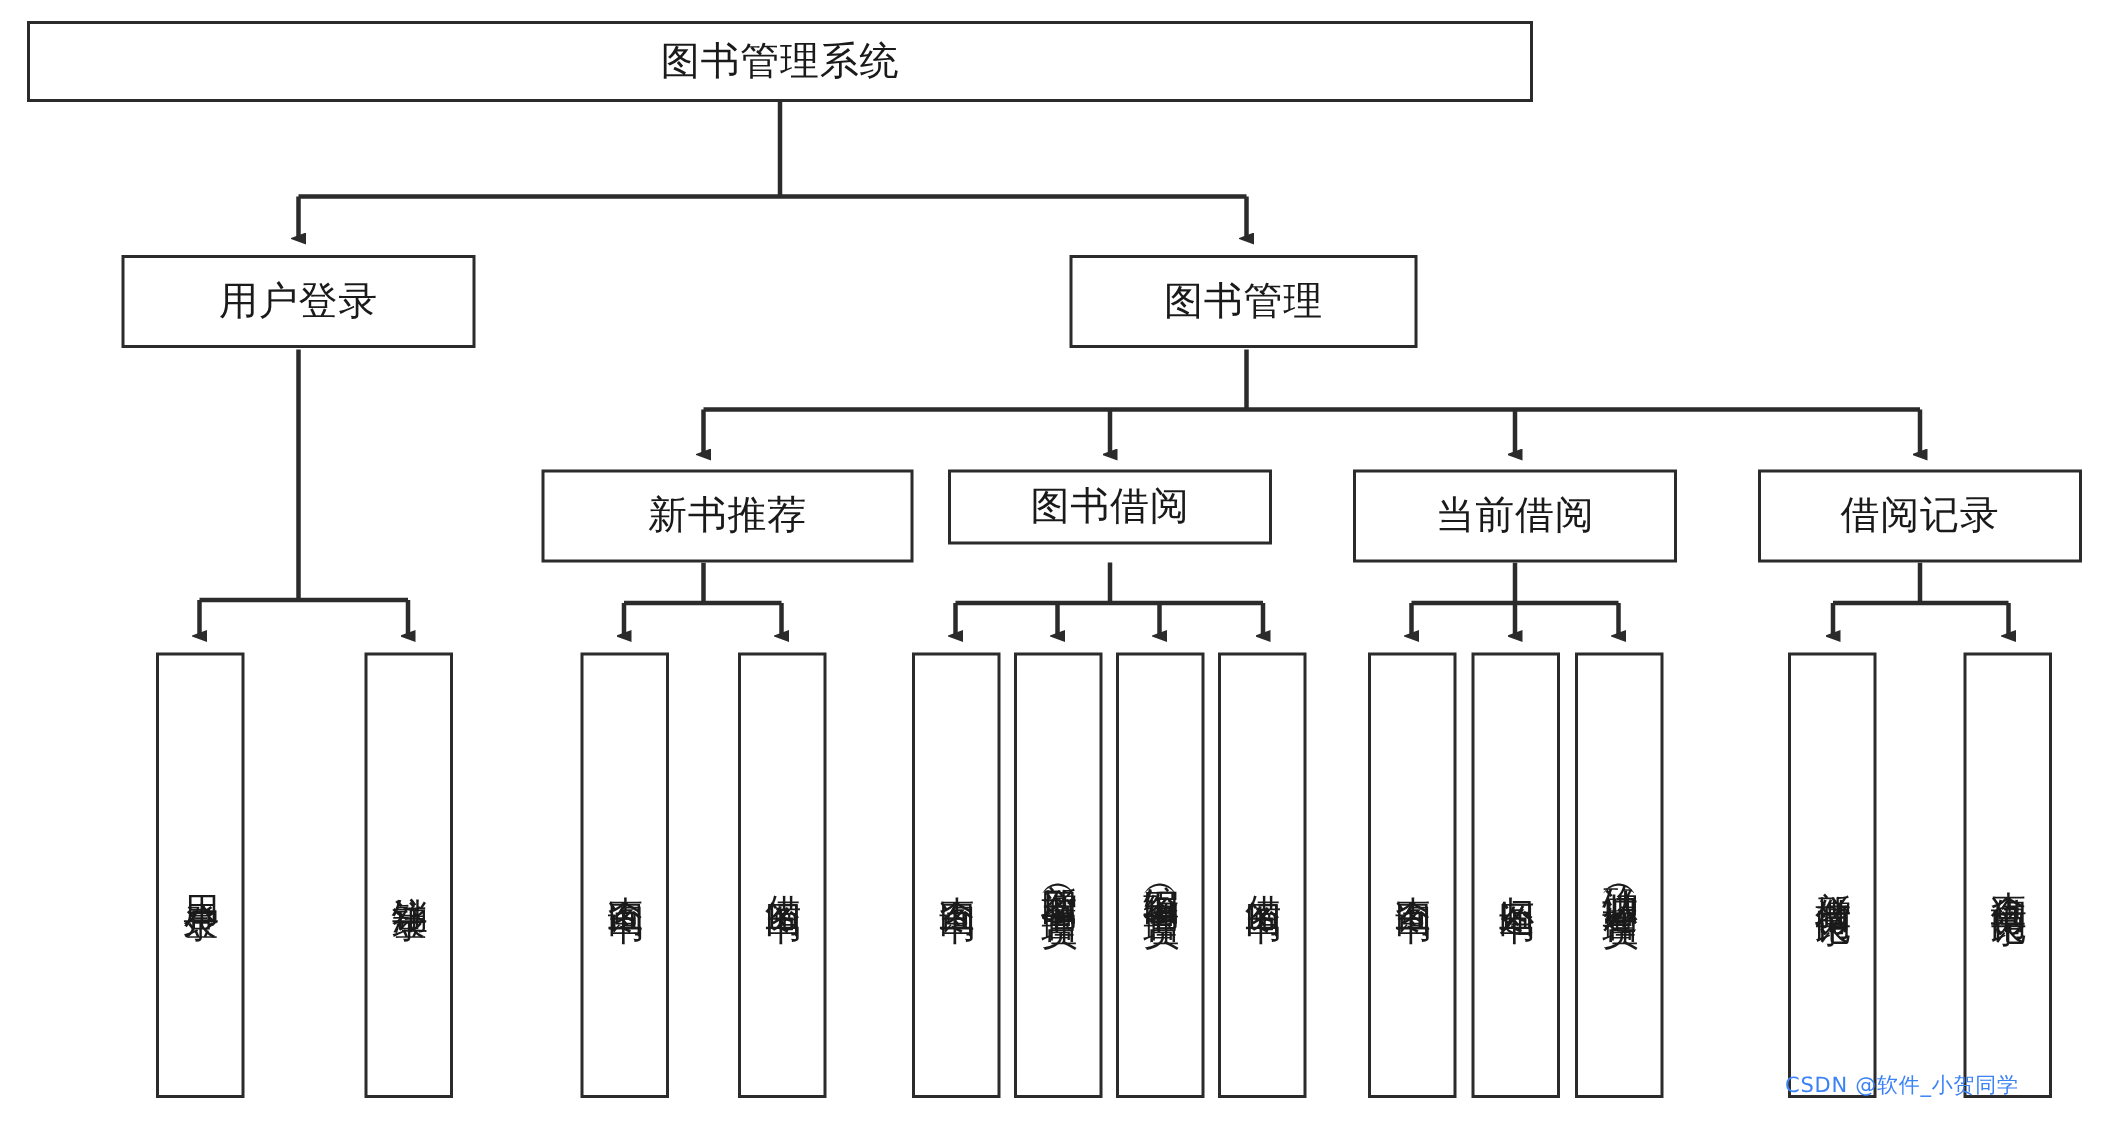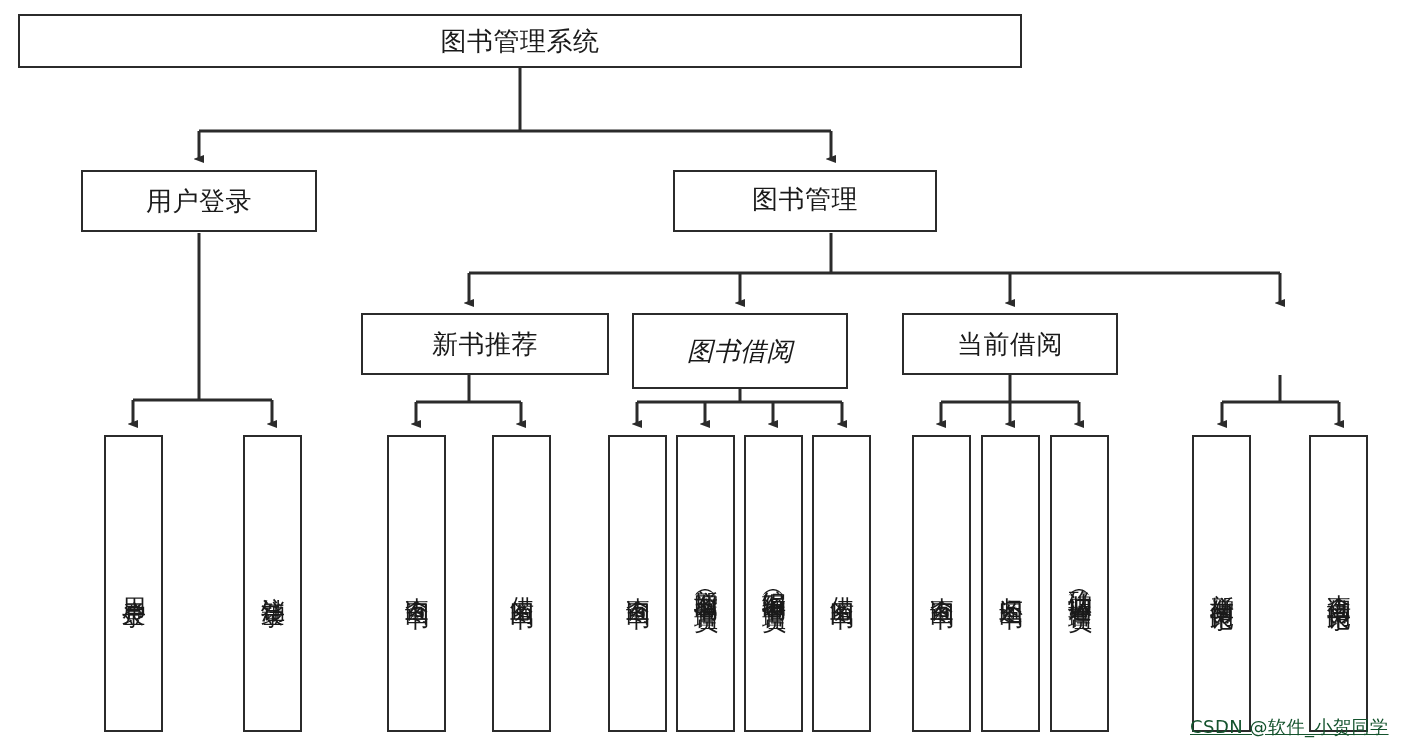--- a/index.html
+++ b/index.html
@@ -54,26 +54,25 @@
   .node.vertical .node-label {
     writing-mode: vertical-rl;
     text-orientation: upright;
     font-size: 24px;
     line-height: 1.05;
     letter-spacing: 3px;
     white-space: nowrap;
   }
   .watermark {
     position: absolute;
-    font-size: 18px;
-    color: #14532d;
+    font-size: 14px;
+    color: #3b82f6;
     letter-spacing: 0.5px;
     white-space: nowrap;
     user-select: none;
-    text-decoration: underline;
   }
 </style>
 </head>
 <body>
 
 <div id="chart-root">
 
   <svg class="connectors" viewBox="0 0 1405 747">
     <defs>
       <marker id="arrow" markerWidth="10" markerHeight="10" refX="4" refY="5" orient="auto" markerUnits="userSpaceOnUse">
@@ -124,32 +123,35 @@
     </g>
   </svg>
 
   <div class="node horizontal" style="left:18px; top:14px; width:1004px; height:54px;">
     <span class="node-label">图书管理系统</span>
   </div>
 
   <div class="node horizontal" style="left:81px; top:170px; width:236px; height:62px;">
     <span class="node-label">用户登录</span>
   </div>
-  <div class="node horizontal" style="left:673px; top:170px; width:264px; height:62px;font-family:Liberation Mono, monospace;">
+  <div class="node horizontal" style="left:713px; top:170px; width:232px; height:62px;">
     <span class="node-label">图书管理</span>
   </div>
 
   <div class="node horizontal" style="left:361px; top:313px; width:248px; height:62px;">
     <span class="node-label">新书推荐</span>
   </div>
-  <div class="node horizontal" style="left:632px; top:313px; width:216px; height:76px;font-style:italic;">
+  <div class="node horizontal" style="left:632px; top:313px; width:216px; height:50px;">
     <span class="node-label">图书借阅</span>
   </div>
   <div class="node horizontal" style="left:902px; top:313px; width:216px; height:62px;justify-content:center;">
     <span class="node-label">当前借阅</span>
+  </div>
+  <div class="node horizontal" style="left:1172px; top:313px; width:216px; height:62px;">
+    <span class="node-label">借阅记录</span>
   </div>
 
   <div class="node vertical" style="left:104px; top:435px; width:59px; height:297px;">
     <span class="node-label">用户登录</span>
   </div>
   <div class="node vertical" style="left:243px; top:435px; width:59px; height:297px;">
     <span class="node-label">注销登录</span>
   </div>
 
   <div class="node vertical" style="left:387px; top:435px; width:59px; height:297px;">

